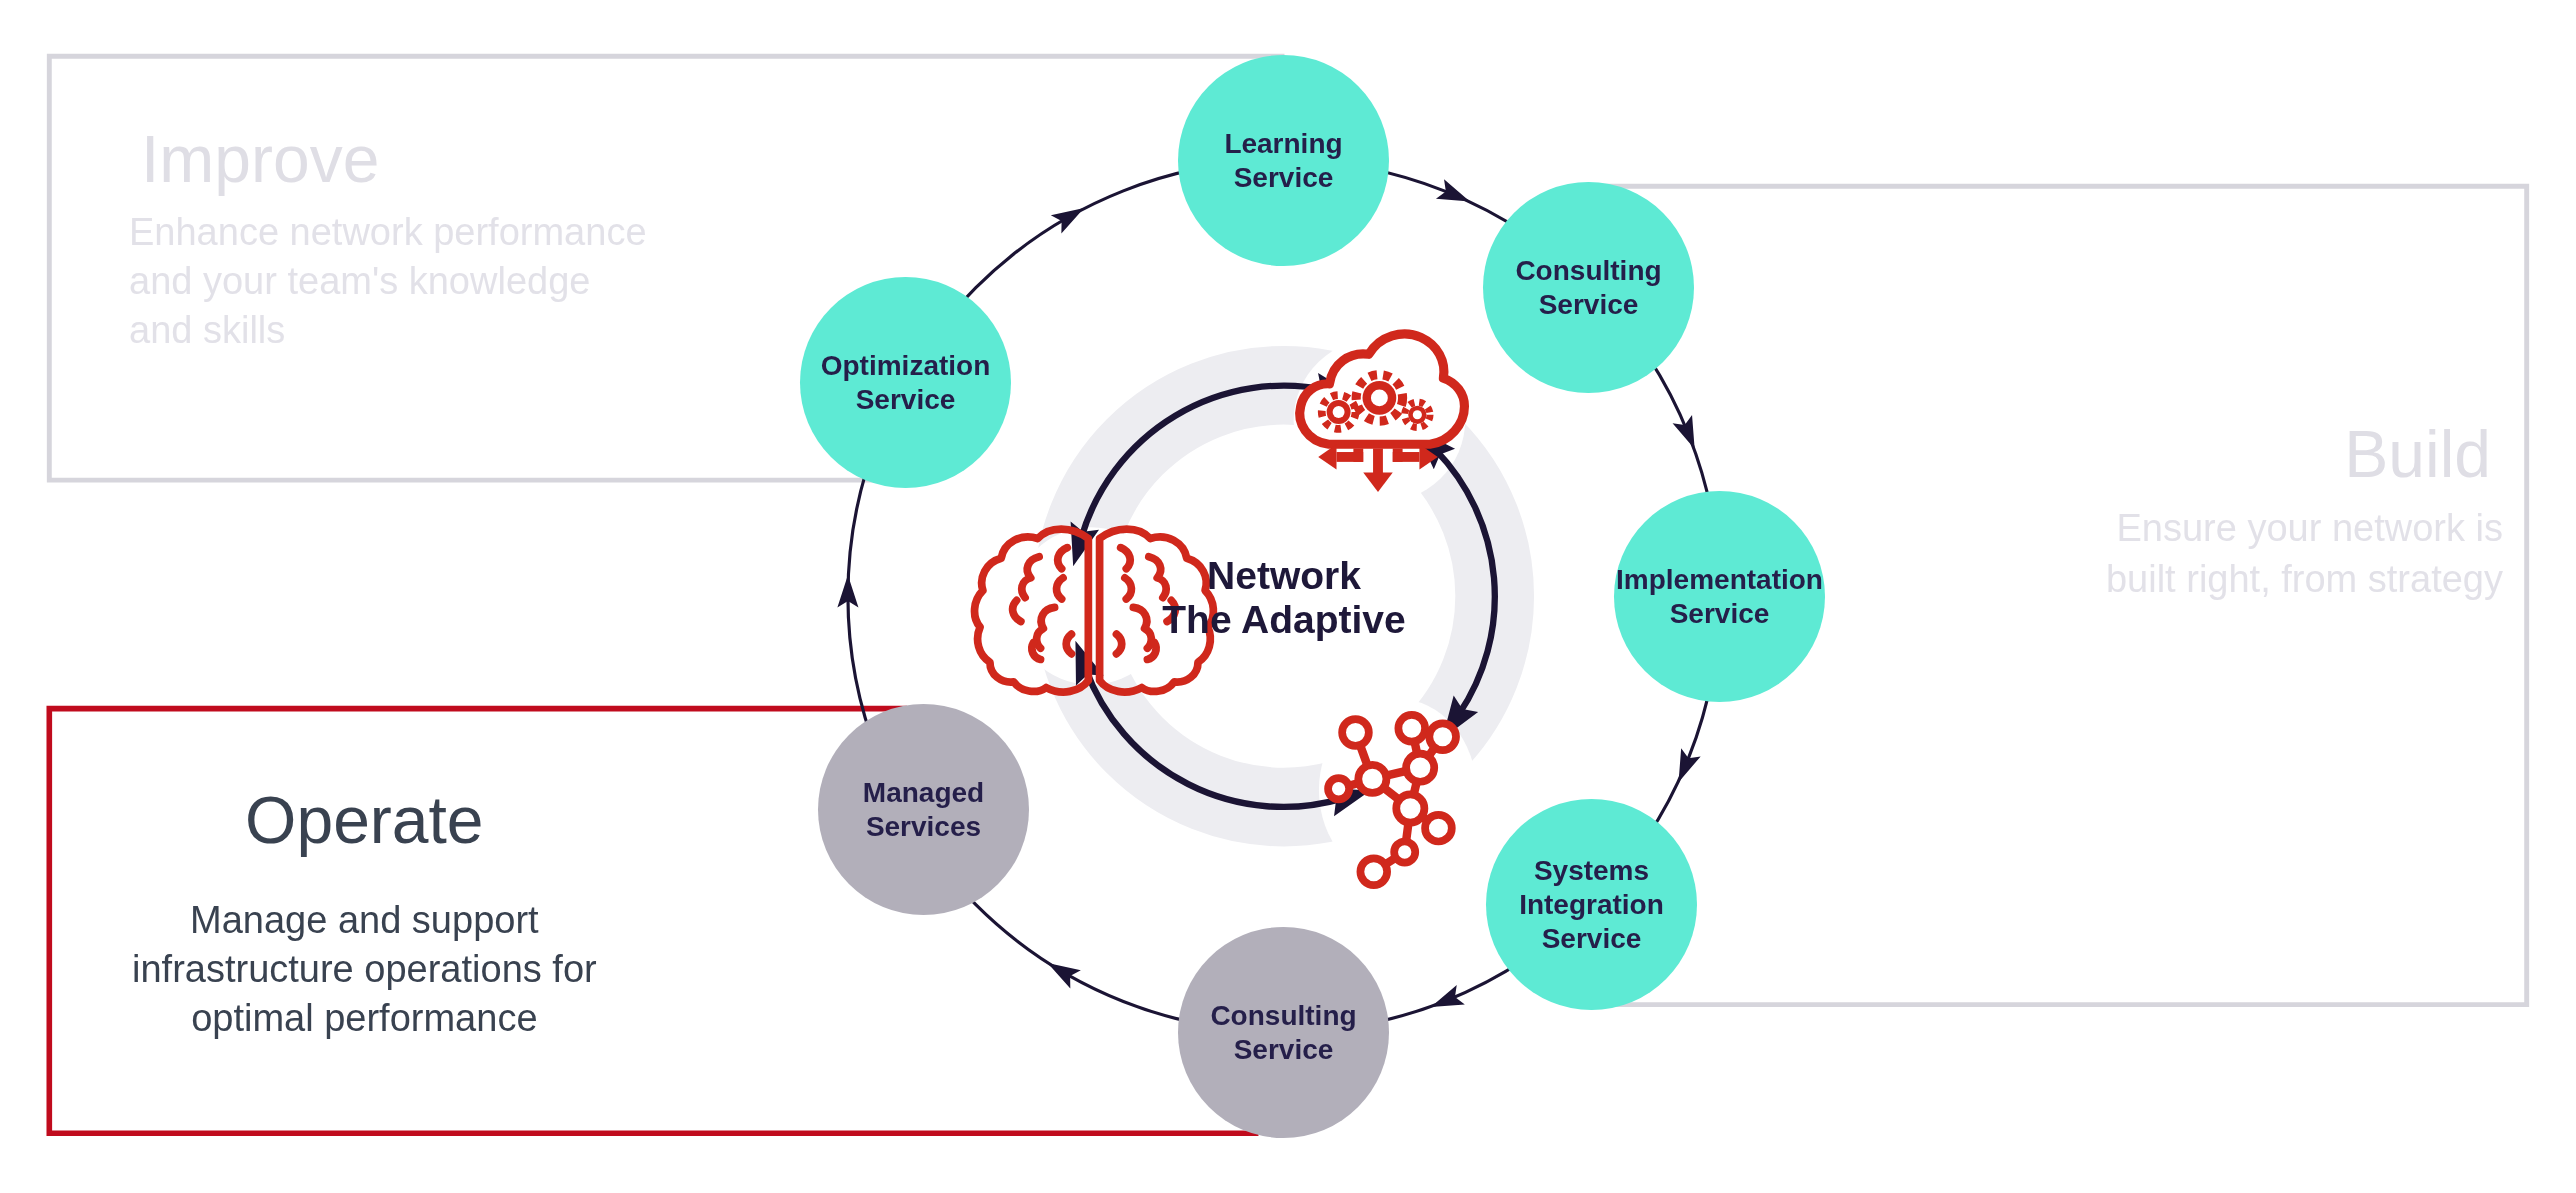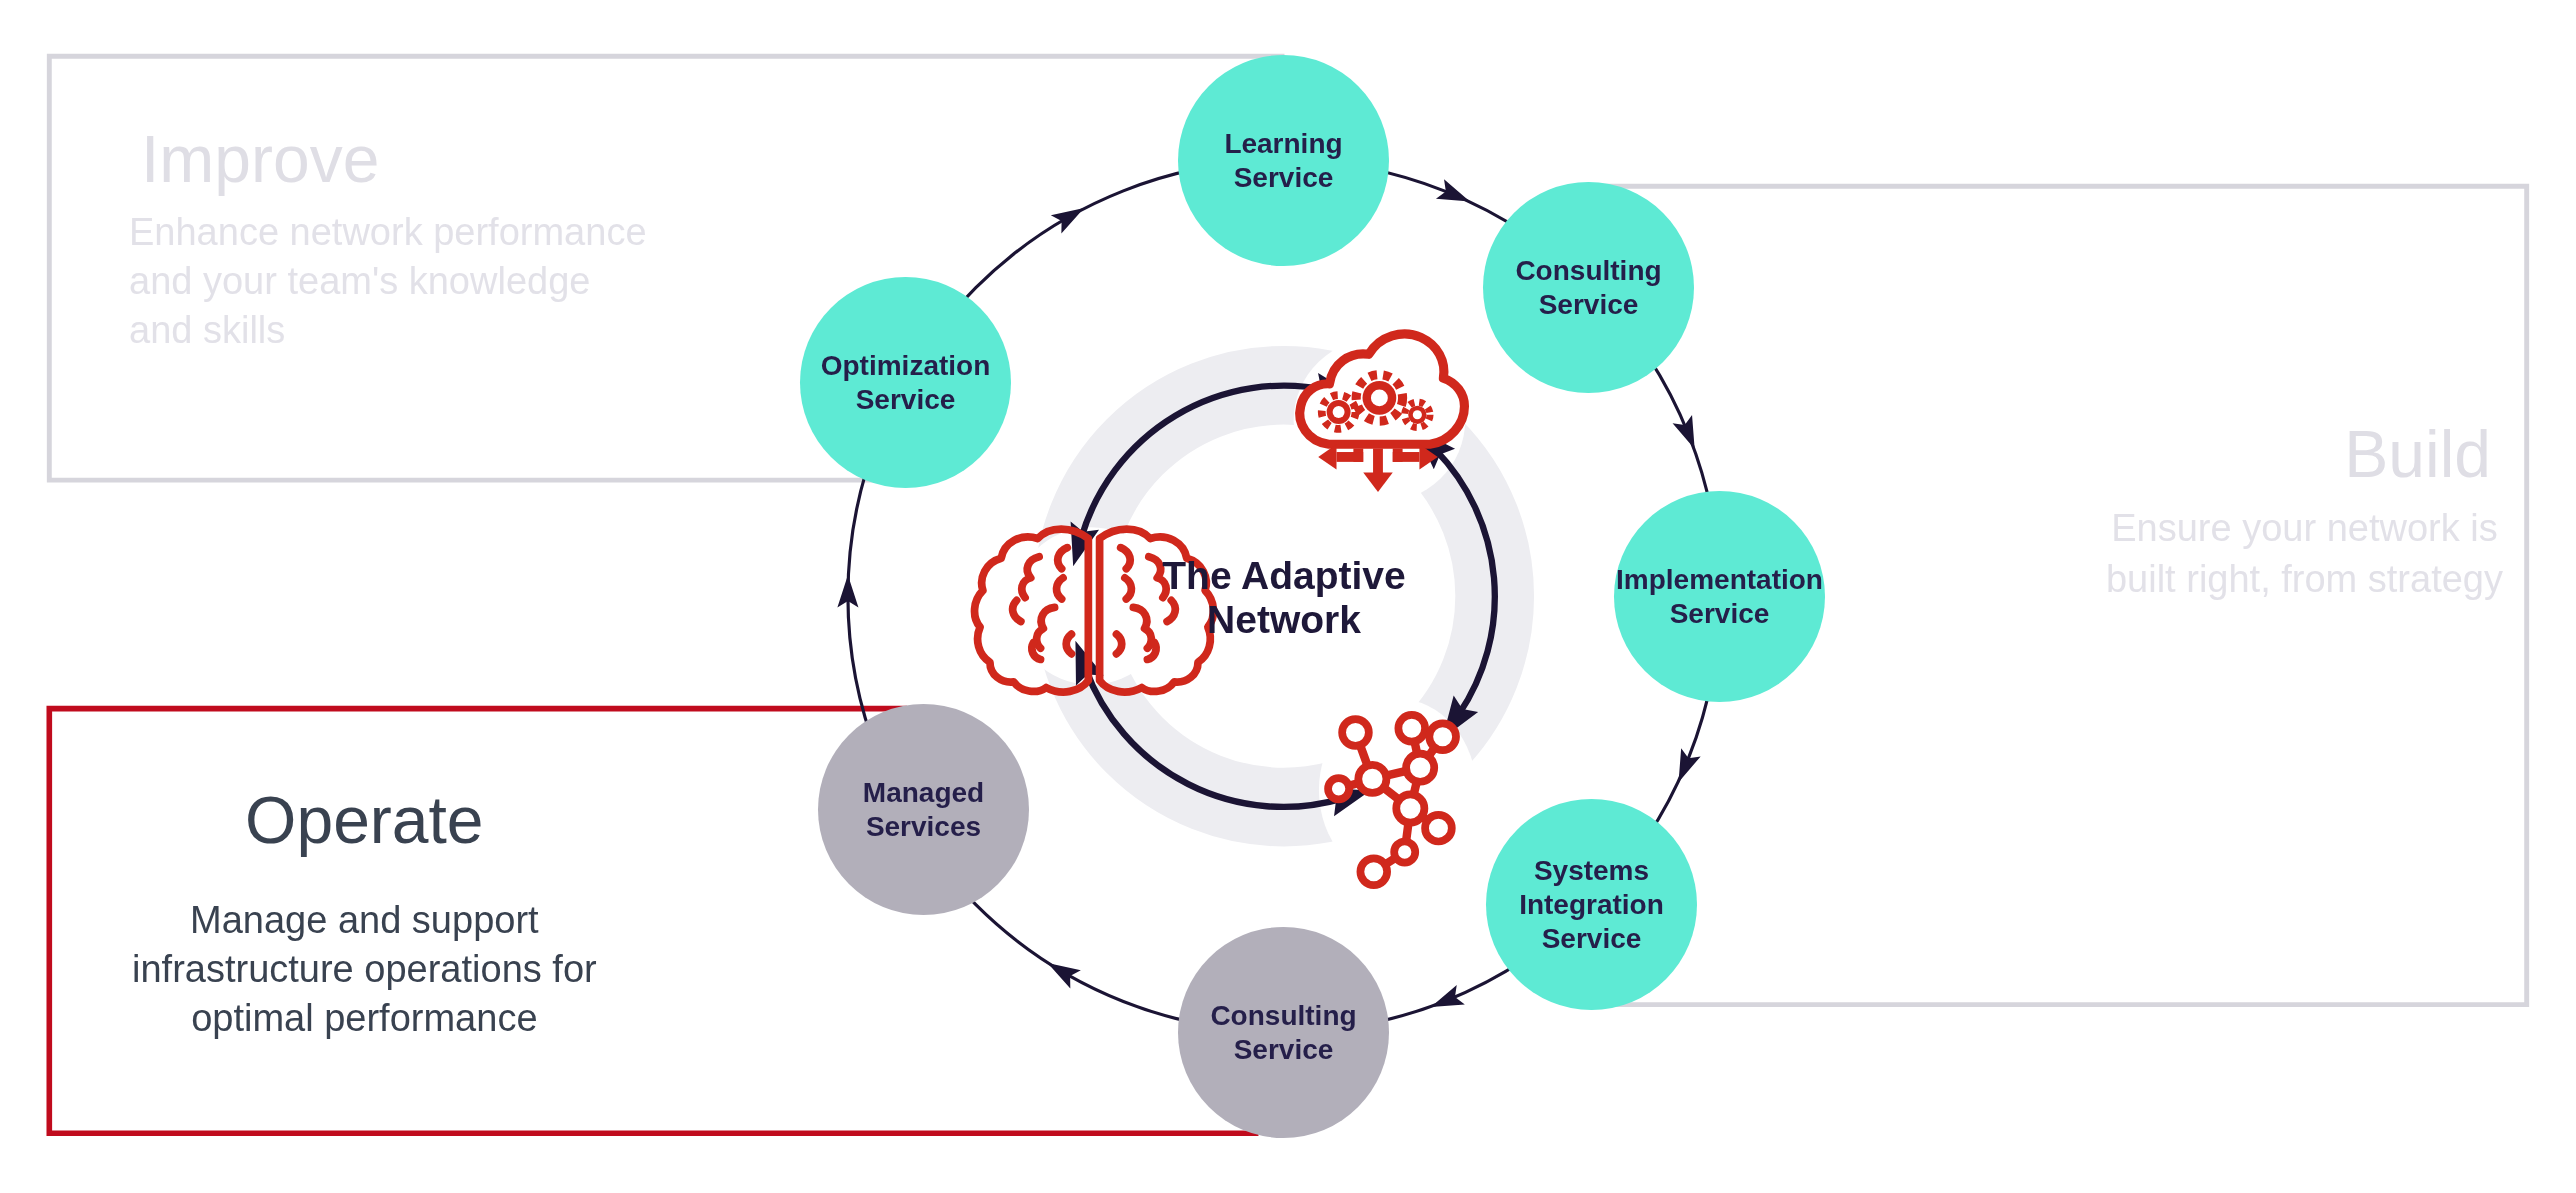--- a/index.html
+++ b/index.html
@@ -23,21 +23,21 @@
   
   .phase{position:absolute;z-index:3;}
   .phase h1{margin:12px;font-weight:400;font-size:66px;line-height:73px;letter-spacing:0px;}
   .phase p{margin:0;font-size:38px;line-height:49px;font-weight:400;}
   .phase p span{display:block;}
   .phase--improve{left:129px;top:111px;text-align:left;}
   .phase--improve h1{color:#dfdee5;}
   .phase--improve p{color:#e2e1e8;margin-top:7px;}
   .phase--build{right:73px;top:406px;text-align:right;}
   .phase--build h1{color:#dfdee5;}
-  .phase--build p{color:#e2e1e8;margin-top:9px;line-height:51px;text-align:center;}
+  .phase--build p{color:#e2e1e8;margin-top:9px;line-height:51px;}
   .phase--operate{left:132px;top:772px;text-align:center;}
   .phase--operate h1{color:#394250;}
   .phase--operate p{color:#394250;margin-top:39px;}
 </style>
 </head>
 <body>
 
 <div class="stage">
 
   <svg class="diagram" width="2576" height="1193" viewBox="0 0 3664 1697">
@@ -154,22 +154,22 @@
         <circle cx="2052" cy="1048" r="19"></circle>
         <circle cx="1904" cy="1122" r="15"></circle>
         <circle cx="2046" cy="1178" r="19"></circle>
         <circle cx="1998" cy="1212" r="15"></circle>
         <circle cx="1954" cy="1240" r="19"></circle>
       </g>
     </g>
   </svg>
 
   <div class="center-title">
+    <span>Network</span>
     <span>The Adaptive</span>
-    <span>Network</span>
   </div>
 
   <div class="node node--light" style="left:1178px;top:55px;">
     <div>
       <span>Learning</span>
       <span>Service</span>
     </div>
   </div>
   <div class="node node--light" style="left:1483px;top:182px;">
     <div>

